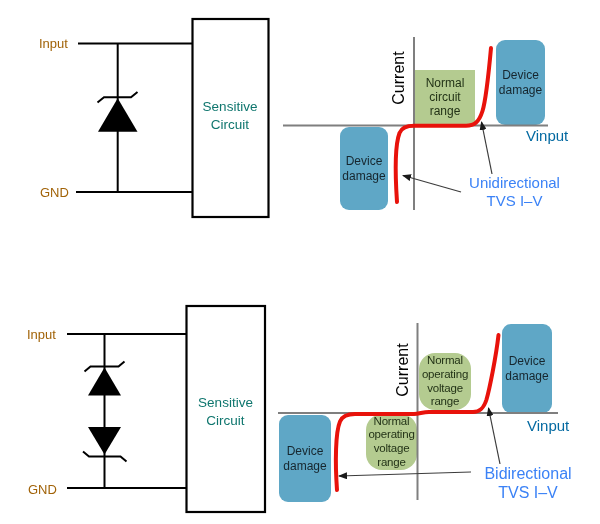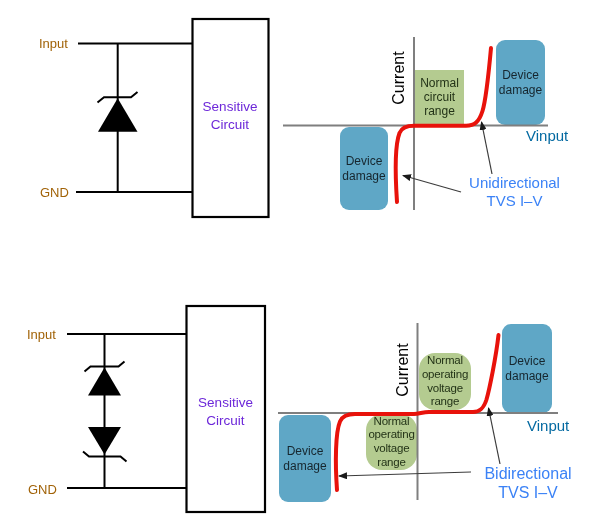--- a/index.html
+++ b/index.html
@@ -26,21 +26,21 @@
   .boxline{stroke:#000;stroke-width:2.2;fill:#fff;}
   .axis{stroke:var(--c-axis,#7f7f7f);stroke-width:2;fill:none;}
   .ivcurve{stroke:var(--c-red,#e8120b);stroke-width:4;fill:none;stroke-linecap:round;}
   .leader{stroke:#3c3c3c;stroke-width:1.2;fill:none;}
   .diode{fill:#000;stroke:none;}
 
   
   .lbl{position:absolute;white-space:nowrap;}
   .circ-lbl{font-size:13px;color:#a16207;}
   .box-lbl{
-    position:absolute;font-size:13.5px;line-height:1.32;color:#6d28d9;
+    position:absolute;font-size:13.5px;line-height:1.32;color:#0f766e;
     text-align:center;white-space:normal;
   }
   .cur-lbl{
     position:absolute;width:70px;height:20px;font-size:16px;text-align:center;
     transform:rotate(-90deg);transform-origin:center;color:#000;
   }
   .vin-lbl{font-size:15px;color:#0369a1;}
   .anno{
     position:absolute;text-align:center;color:#3b82f6;white-space:nowrap;
   }
@@ -53,21 +53,21 @@
 <div class="page">
 
   <div class="regions">
 
     <div class="region blue" style="left:340px;top:127px;width:48px;height:83px;">
       <span>Device damage</span>
     </div>
     <div class="region blue" style="left:496px;top:40px;width:49px;height:85px;">
       <span>Device damage</span>
     </div>
-    <div class="region green" style="left:415px;top:70px;width:49px;height:54px;">
+    <div class="region green" style="left:415px;top:70px;width:60px;height:54px;">
       <span>Normal circuit range</span>
     </div>
 
     <div class="region blue" style="left:279px;top:415px;width:52px;height:87px;">
       <span>Device damage</span>
     </div>
     <div class="region blue" style="left:502px;top:324px;width:50px;height:89px;">
       <span>Device damage</span>
     </div>
     <div class="region green small" style="left:419px;top:353px;width:52px;height:57px;">

